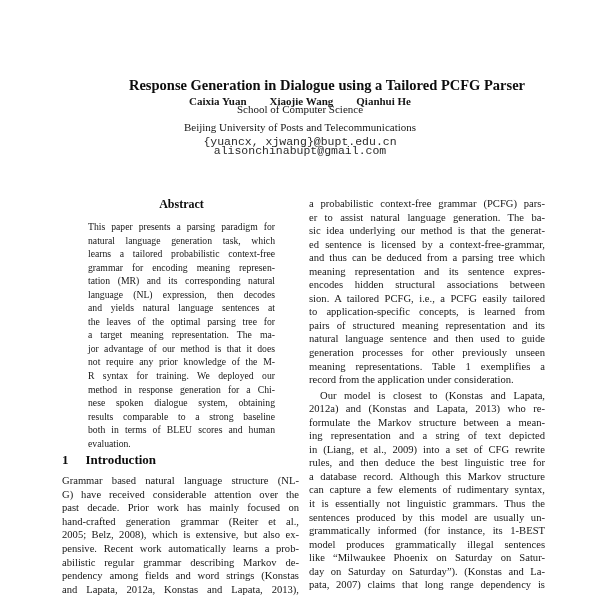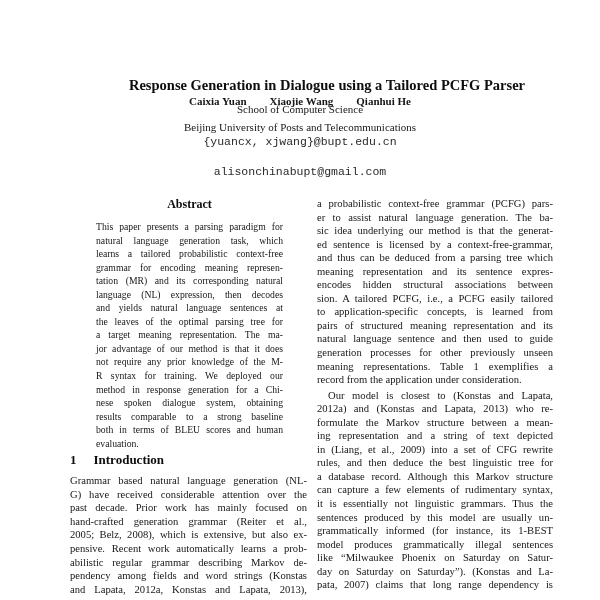--- a/index.html
+++ b/index.html
@@ -33,25 +33,25 @@
   }
   .affil1 { top: 103px; }
   .affil2 { top: 121px; }
   .email {
     position: absolute; left: 0; width: 600px;
     text-align: center;
     font-family: Liberation Mono, monospace;
     font-size: 11.5px; color: #2a2a2a;
   }
   .email1 { top: 135px; }
-  .email2 { top: 165px; }
+  .email2 { top: 144px; }
 
   .col {
     position: absolute; top: 197px;
-    font-size: 10.6px; line-height: 13.55px; margin-left: 8px;
+    font-size: 10.6px; line-height: 13.55px;
   }
   .col-left  { left: 62px;  width: 237px; }
   .col-right { left: 309px; width: 236px; }
 
   .abstract-block { margin: 0 24px 0 26px; }
   .abstract-heading {
     text-align: center; font-weight: bold;
     font-size: 12px; line-height: 14px;
     margin: 0 0 9px 0; color: #0d0d0d;
   }
@@ -112,21 +112,21 @@
           <div class="line">results comparable to a strong baseline</div>
           <div class="line">both in terms of BLEU scores and human</div>
           <div class="line para-end">evaluation.</div>
         </div>
     </div>
     <div class="section-heading">
       <span>1</span>
       <span>Introduction</span>
     </div>
     <div class="lines body-lines">
-        <div class="line">Grammar based natural language generation (NL-</div>
+        <div class="line">Grammar based natural language structure (NL-</div>
         <div class="line">G) have received considerable attention over the</div>
         <div class="line">past decade. Prior work has mainly focused on</div>
         <div class="line">hand-crafted generation grammar (Reiter et al.,</div>
         <div class="line">2005; Belz, 2008), which is extensive, but also ex-</div>
         <div class="line">pensive. Recent work automatically learns a prob-</div>
         <div class="line">abilistic regular grammar describing Markov de-</div>
         <div class="line">pendency among fields and word strings (Konstas</div>
         <div class="line">and Lapata, 2012a, Konstas and Lapata, 2013),</div>
       </div>
   </div>

